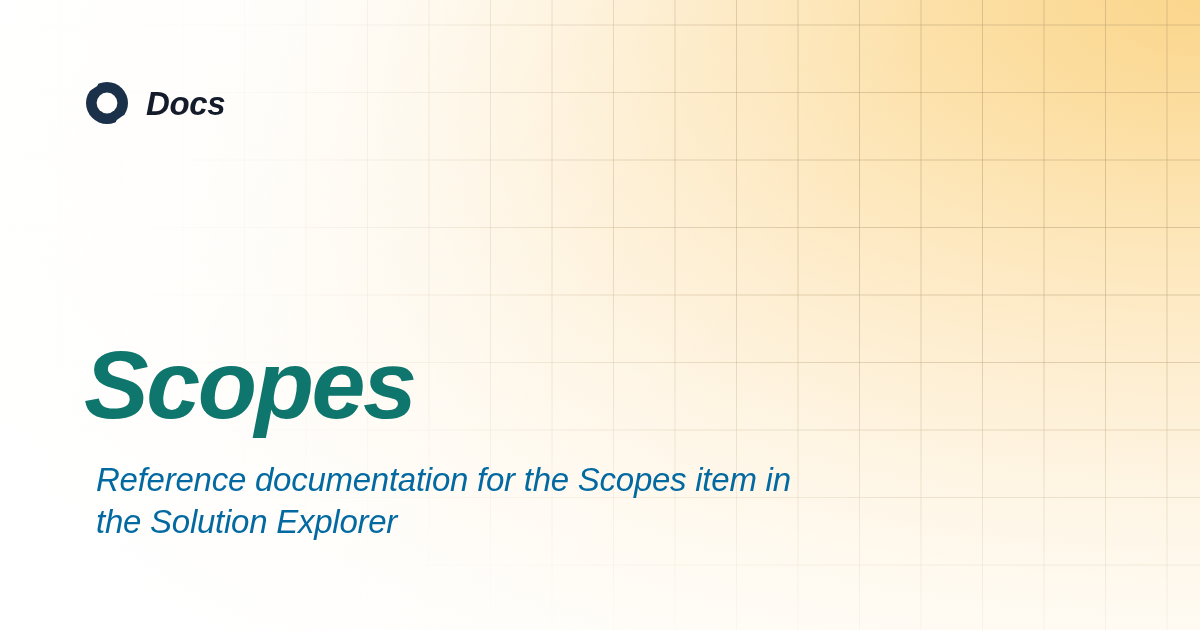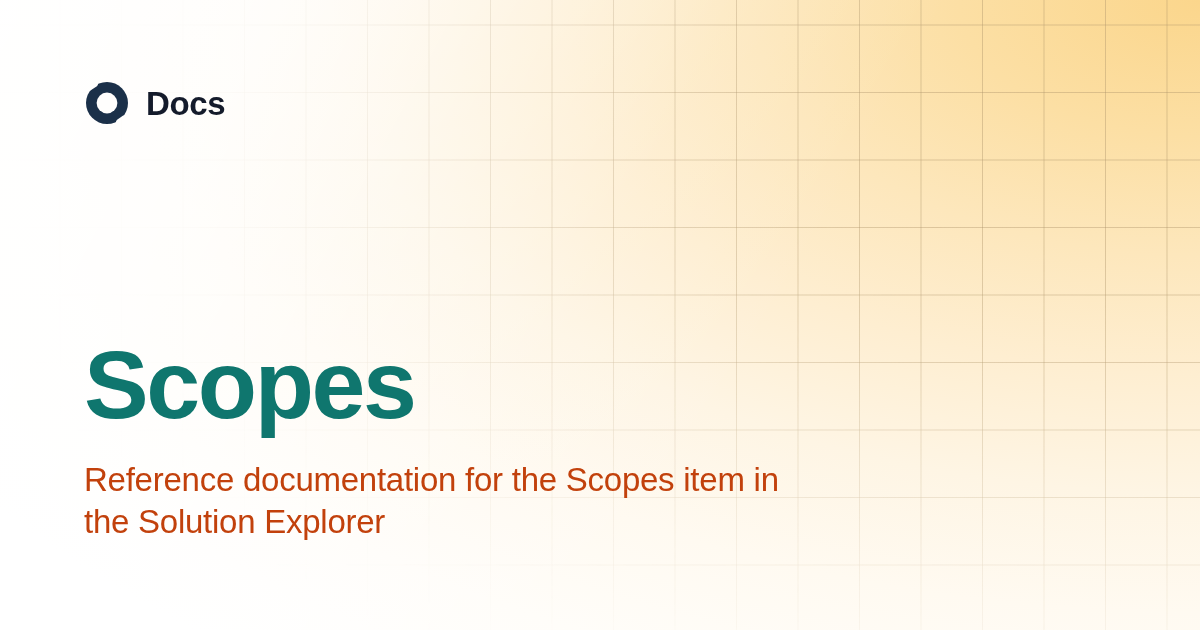--- a/index.html
+++ b/index.html
@@ -14,20 +14,21 @@
     -webkit-font-smoothing: antialiased;
   }
 
   
   .banner {
     position: relative;
     width: 1200px;
     height: 630px;
     overflow: hidden;
     background: #ffffff;
+    font-style: italic;
   }
 
   
   .bg-wash {
     position: absolute;
     inset: 0;
     background:
       radial-gradient(125% 135% at 100% 0%,
         #fbd68c 0%,
         #fcdfa4 16%,
@@ -132,22 +133,23 @@
     color: #0f766e;
     margin: 0 0 26px 0;
     white-space: nowrap;
   }
 
   .page-subtitle {
     font-size: 33px;
     font-weight: 400;
     line-height: 1.26;
     letter-spacing: -0.25px;
-    color: #c2410c;
+    color: #0369a1;
     max-width: 720px;
+    margin-left: 12px;
   }
 </style>
 </head>
 <body>
 
 <div class="banner">
 
   <div class="bg-wash"></div>
   <div class="bg-grid"></div>
   <div class="bg-sheen"></div>

